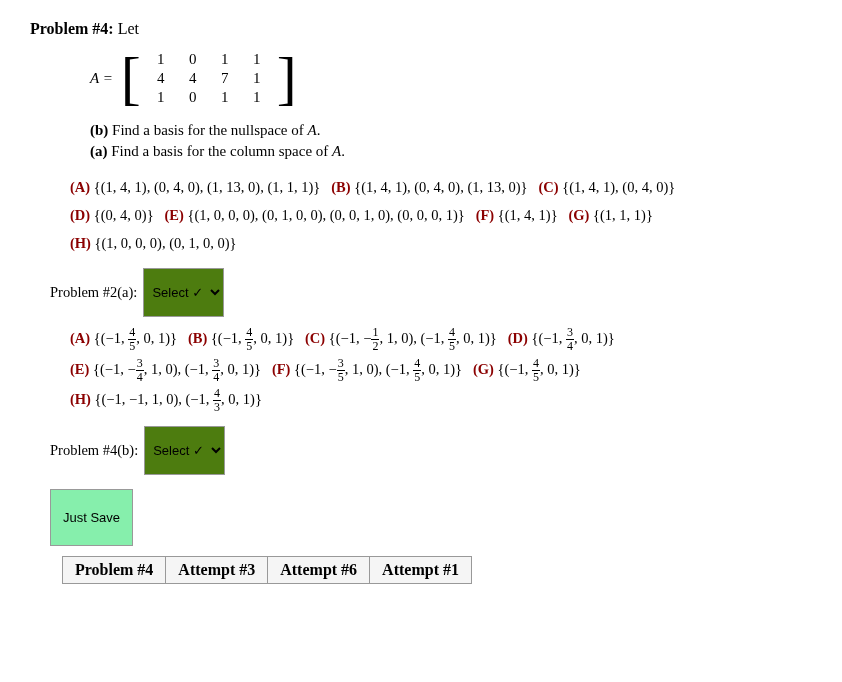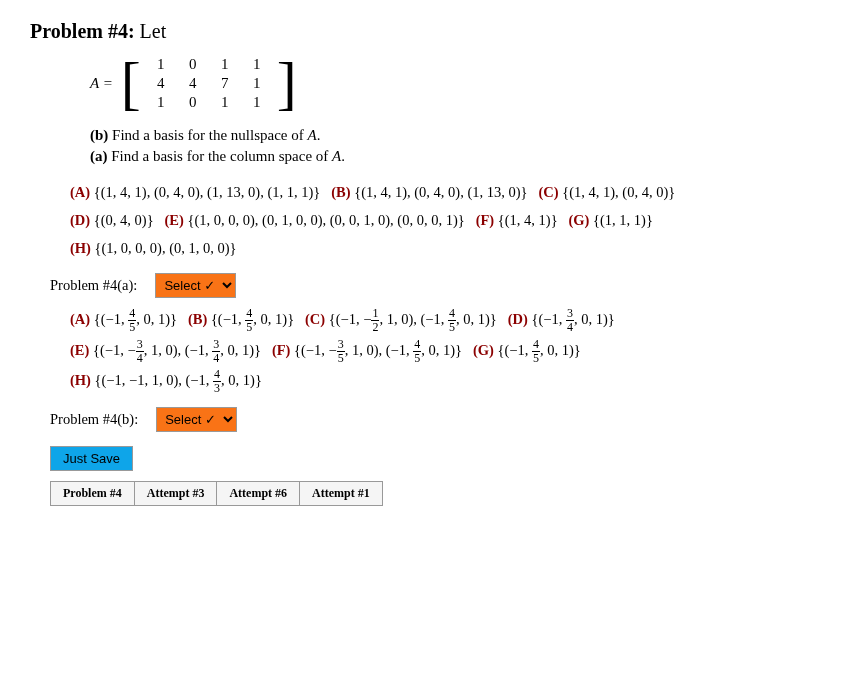--- a/index.html
+++ b/index.html
@@ -7,21 +7,21 @@
       font-family: Georgia, 'Times New Roman', serif;
       font-size: 15px;
       background: #fff;
       color: #000;
       padding: 20px 30px;
       width: 842px;
       min-height: 682px;
     }
     .problem-title {
       font-weight: bold;
-      font-size: 20px;
+      font-size: 16px;
       margin-bottom: 12px;
     }
     .problem-title span.label {
       font-weight: bold;
     }
     .problem-title span.normal {
       font-weight: normal;
     }
     .matrix-container {
       display: flex;
@@ -81,42 +81,41 @@
       align-items: center;
       margin: 8px 0 8px 20px;
       font-size: 14.5px;
     }
     .select-row label {
       margin-right: 6px;
       font-weight: normal;
     }
     select {
       font-size: 13px;
-      padding: 3px 4px;
+      padding: 15px 4px;
       border: 1px solid #999;
-      background: #f97316;
+      background: #4d7c0f;
       cursor: pointer;
-      margin-left: 12px;
     }
     .buttons-row {
       display: flex;
       gap: 10px;
       margin: 14px 0 10px 20px;
     }
     button {
       font-size: 13px;
-      padding: 4px 12px;
+      padding: 20px 12px;
       border: 1px solid #999;
-      background: #0ea5e9;
+      background: #86efac;
       cursor: pointer;
     }
     .attempts-table {
       border-collapse: collapse;
-      margin-left: 20px;
-      font-size: 12px;
+      margin-left: 32px;
+      font-size: 16px;
     }
     .attempts-table th, .attempts-table td {
       border: 1px solid #999;
       padding: 4px 12px;
       text-align: left;
       vertical-align: top;
     }
     .attempts-table th {
       background: #f5f5f5;
       font-weight: bold;
@@ -183,21 +182,21 @@
     <span class="choice-label">(E)</span> {(1, 0, 0, 0), (0, 1, 0, 0), (0, 0, 1, 0), (0, 0, 0, 1)}&nbsp;&nbsp;
     <span class="choice-label">(F)</span> {(1, 4, 1)}&nbsp;&nbsp;
     <span class="choice-label">(G)</span> {(1, 1, 1)}
   </div>
   <div class="line">
     <span class="choice-label">(H)</span> {(1, 0, 0, 0), (0, 1, 0, 0)}
   </div>
 </div>
 
 <div class="select-row">
-  <label>Problem #4(a):</label>
+  <label>Problem #2(a):</label>
   <select>
     <option value="">Select ✓</option>
     <option value="A">A</option>
     <option value="B">B</option>
     <option value="C">C</option>
     <option value="D">D</option>
     <option value="E">E</option>
     <option value="F">F</option>
     <option value="G">G</option>
     <option value="H">H</option>

